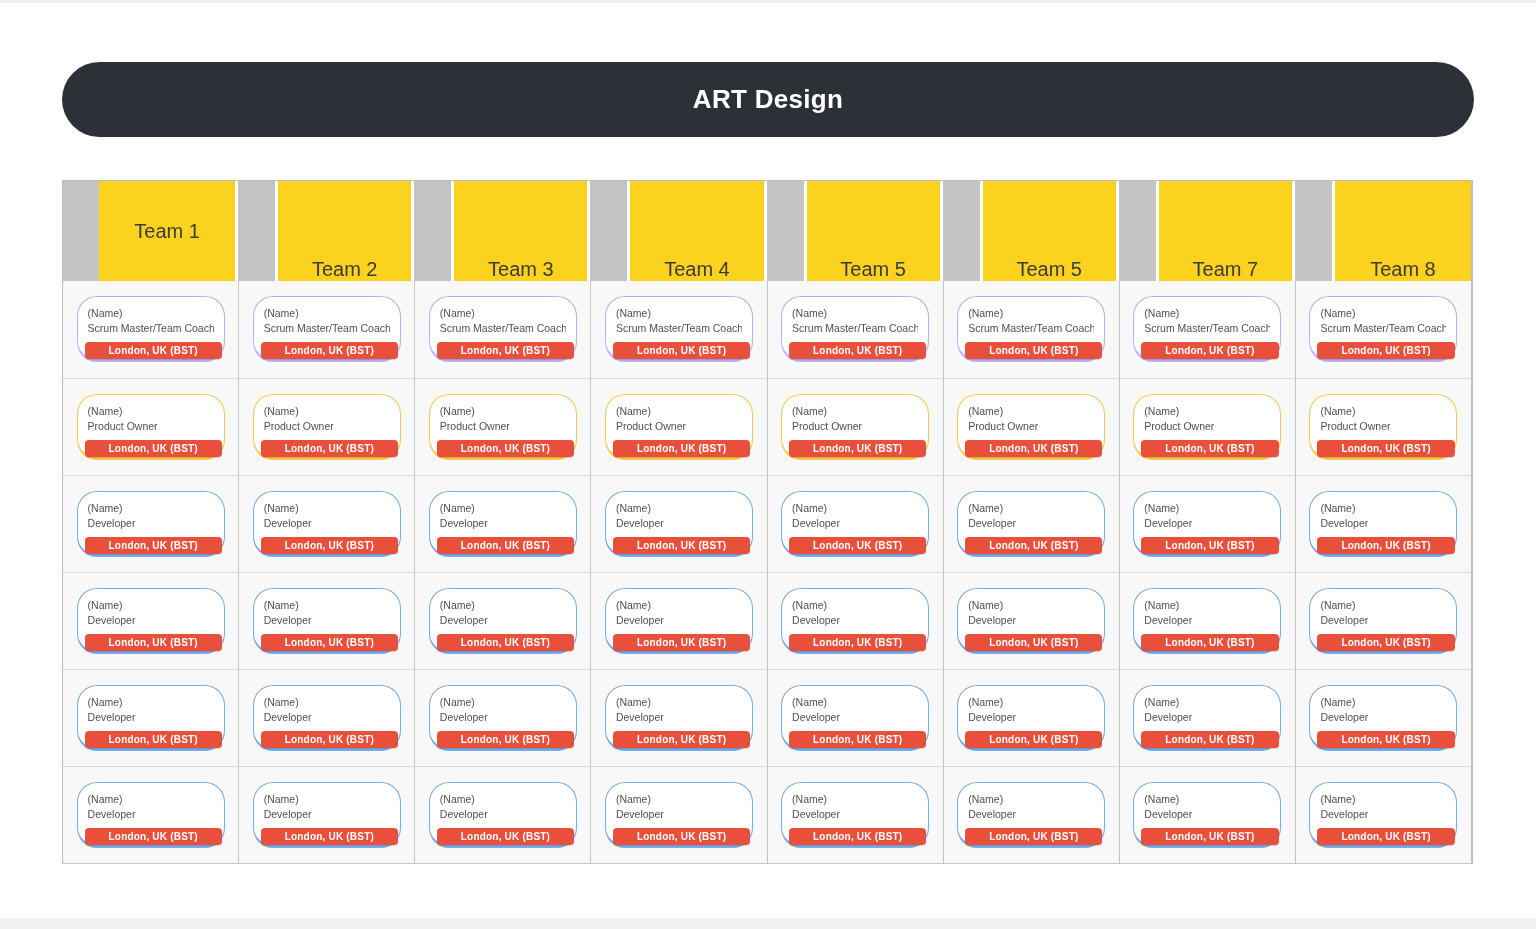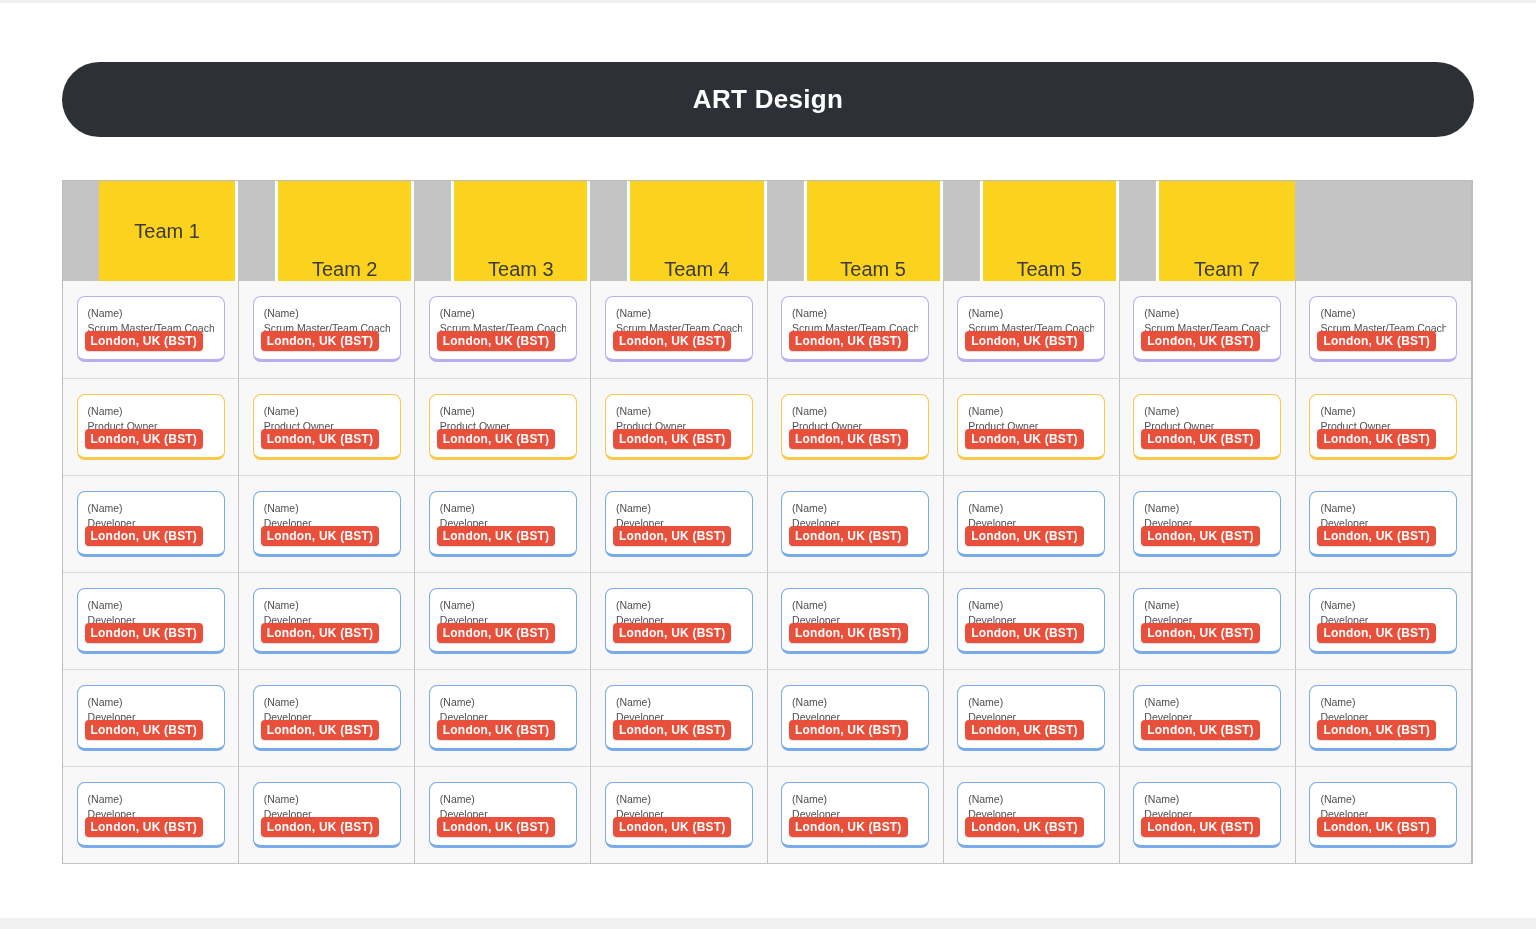--- a/index.html
+++ b/index.html
@@ -58,34 +58,34 @@
     background: var(--cell-bg, #f8f8f8);
     display: flex; align-items: flex-start; justify-content: center;
   }
   .member-card {
     position: relative;
     margin-top: 15px;
     width: 148px; height: 66px;
     background: var(--card-bg, #ffffff);
     border: 1px solid #9aa0ff;
     border-bottom-width: 3px;
-    border-radius: 8px;
+    border-radius: 20px;
     padding: 9px 10px;
   }
   .card-name, .card-role {
     font-size: 10.5px; line-height: 1.45;
     color: var(--card-text, #4f4e53);
     white-space: nowrap; overflow: hidden;
   }
   .location-badge {
-    position: absolute; left: 7px; bottom: 8px;
+    position: absolute; left: 7px; bottom: 0;
     background: var(--badge-bg, #e8503c);
     color: var(--badge-text, #ffffff);
-    font-size: 12px; font-weight: 700;
-    padding: 3px 6px; border-radius: 4px;
+    font-size: 10px; font-weight: 700;
+    padding: 3px 24px; border-radius: 4px;
     letter-spacing: 0.2px; white-space: nowrap;
     box-shadow: 0 1px 1px rgba(0,0,0,0.15);
   }
 </style>
 </head>
 <body>
 
 <div class="edge-strip top" style="background: rgb(240, 240, 240);"></div>
 
 <div class="title-pill">
@@ -108,20 +108,23 @@
       </div>
       <div class="header-cell">
         <span class="team-label">Team 5</span>
       </div>
       <div class="header-cell">
         <span class="team-label">Team 5</span>
       </div>
       <div class="header-cell">
         <span class="team-label">Team 7</span>
       </div>
+      <div class="header-cell">
+        <span class="team-label">Team 8</span>
+      </div>
     </div>
   <div id="body-rows">
       <div class="t-row body-row">
         <div class="body-cell">
           <div class="member-card" style="border-color: rgb(185, 174, 243);">
             <div class="card-name">(Name)</div>
             <div class="card-role">Scrum Master/Team Coach</div>
             <span class="location-badge">London, UK (BST)</span>
           </div>
         </div>

